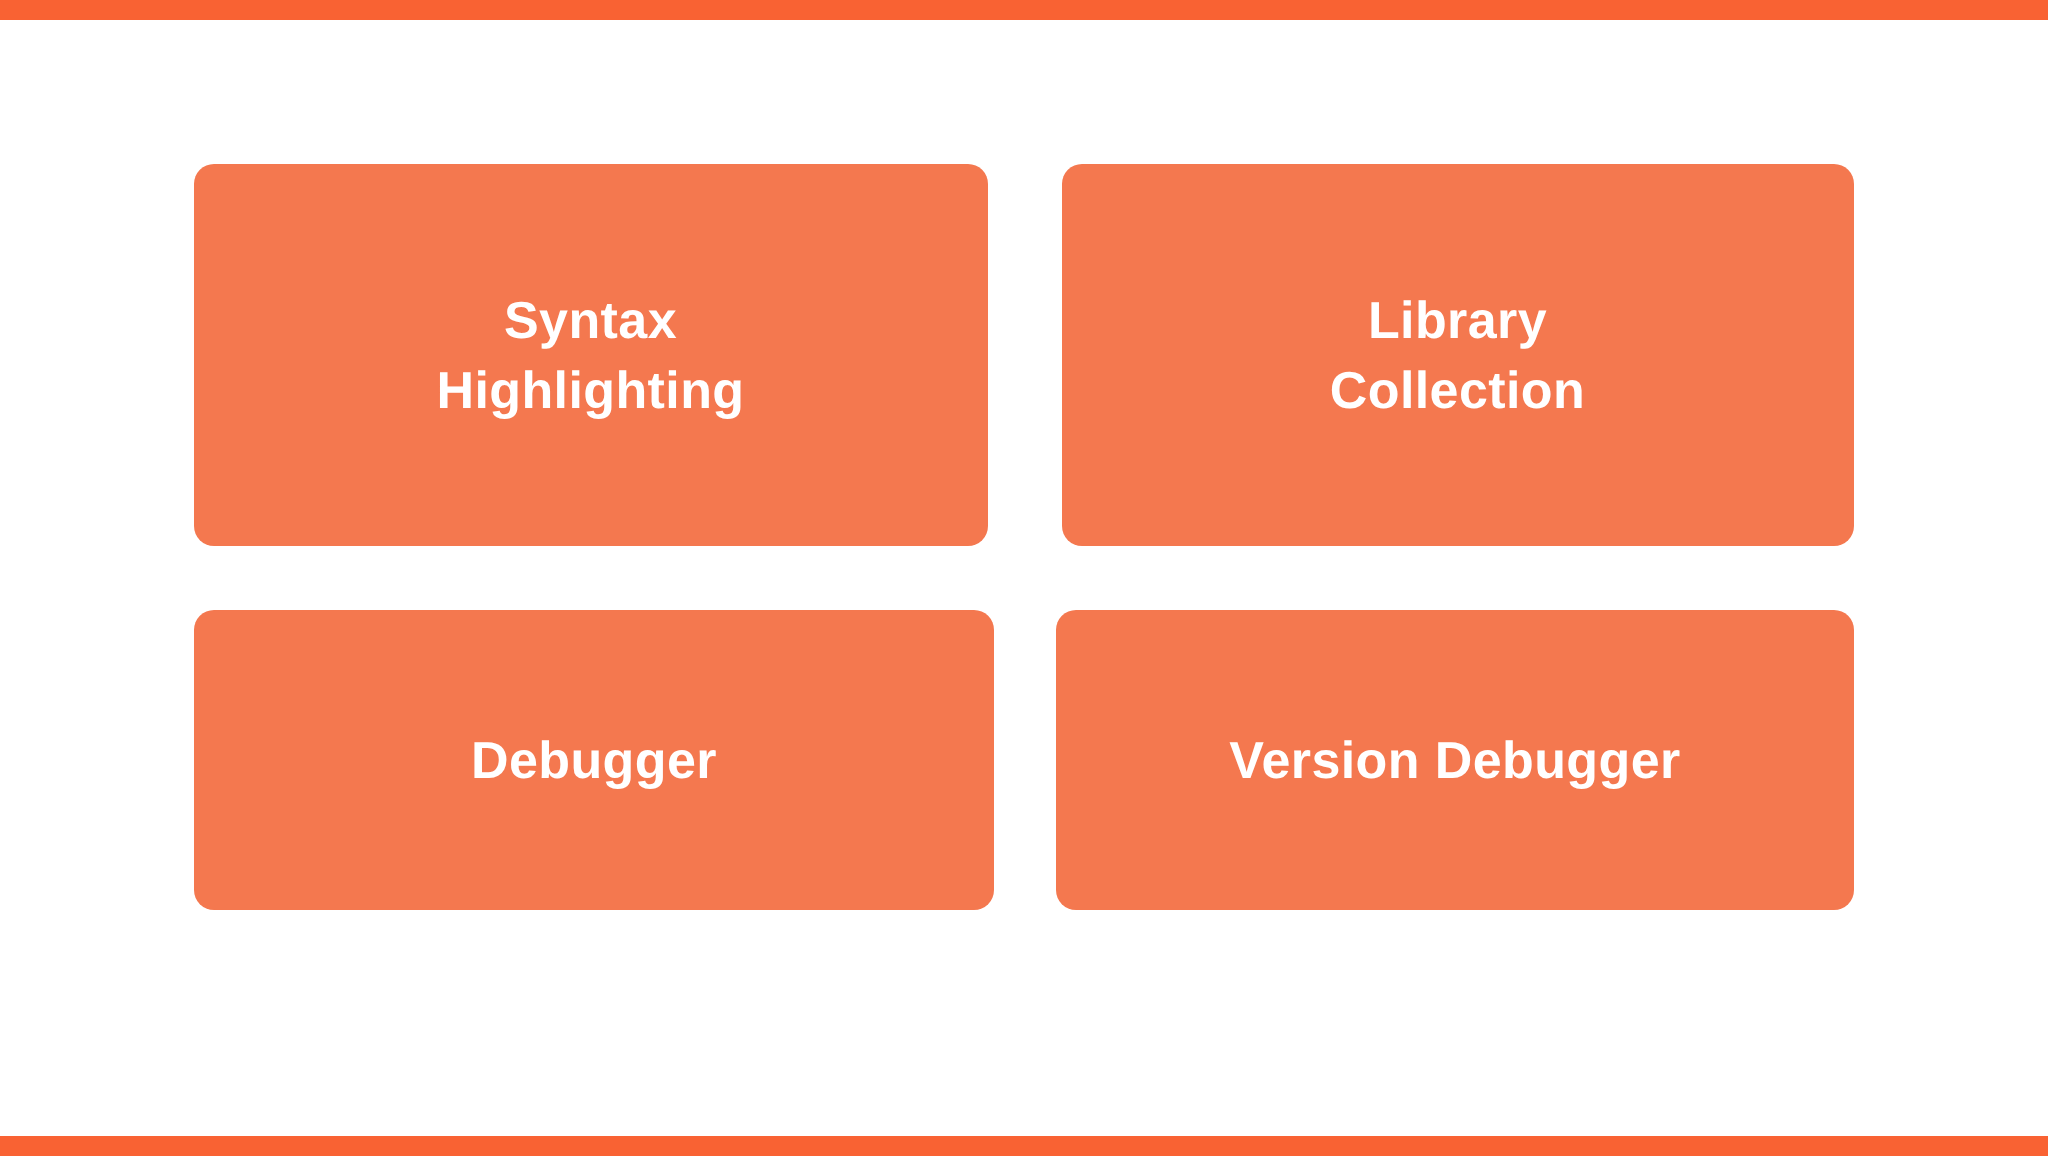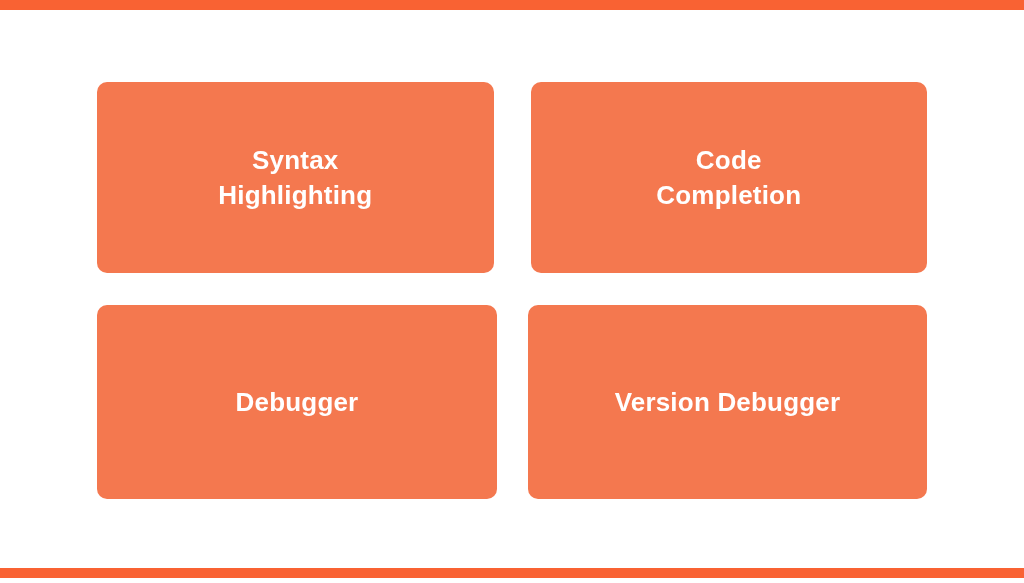--- a/index.html
+++ b/index.html
@@ -46,21 +46,21 @@
   .row {
     display: flex;
     flex-direction: row;
     width: 100%;
   }
   .row-1 {
     height: 191px;
     gap: 37px;
   }
   .row-2 {
-    height: 194px;
+    height: 150px;
     margin-top: 32px;
     gap: 31px;
   }
 
   .card {
     background: #f4784f;
     border-radius: 10px;
     display: flex;
     align-items: center;
     justify-content: center;
@@ -92,25 +92,25 @@
 
   <div class="grid">
 
     <div class="row row-1">
 
       <div class="card">
         <p class="card-label">Syntax
 Highlighting</p>
       </div>
 
+
       <div class="card">
-        <p class="card-label">Code
-Completion</p>
+        <p class="card-label">Library
+Collection</p>
       </div>
-
 
     </div>
 
     <div class="row row-2">
 
       <div class="card card-wide-left">
         <p class="card-label">Debugger</p>
       </div>
 
       <div class="card card-wide-right">

